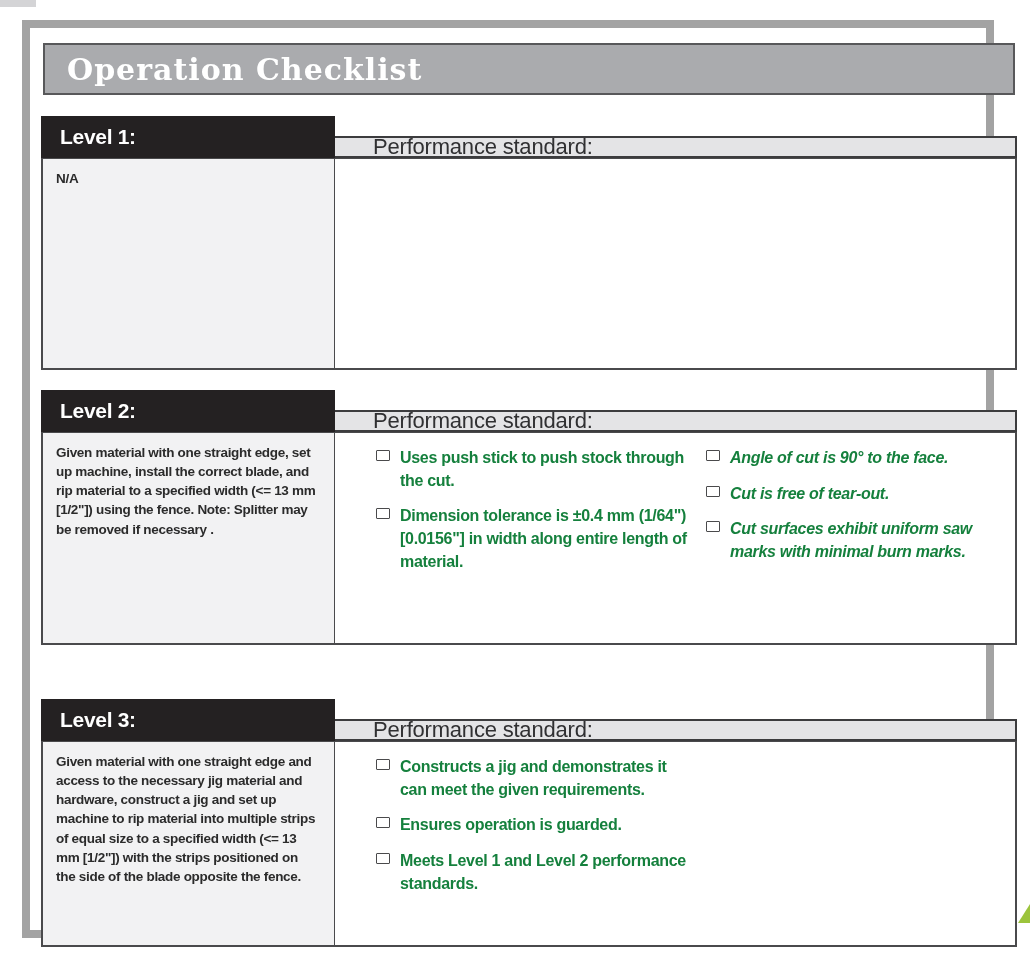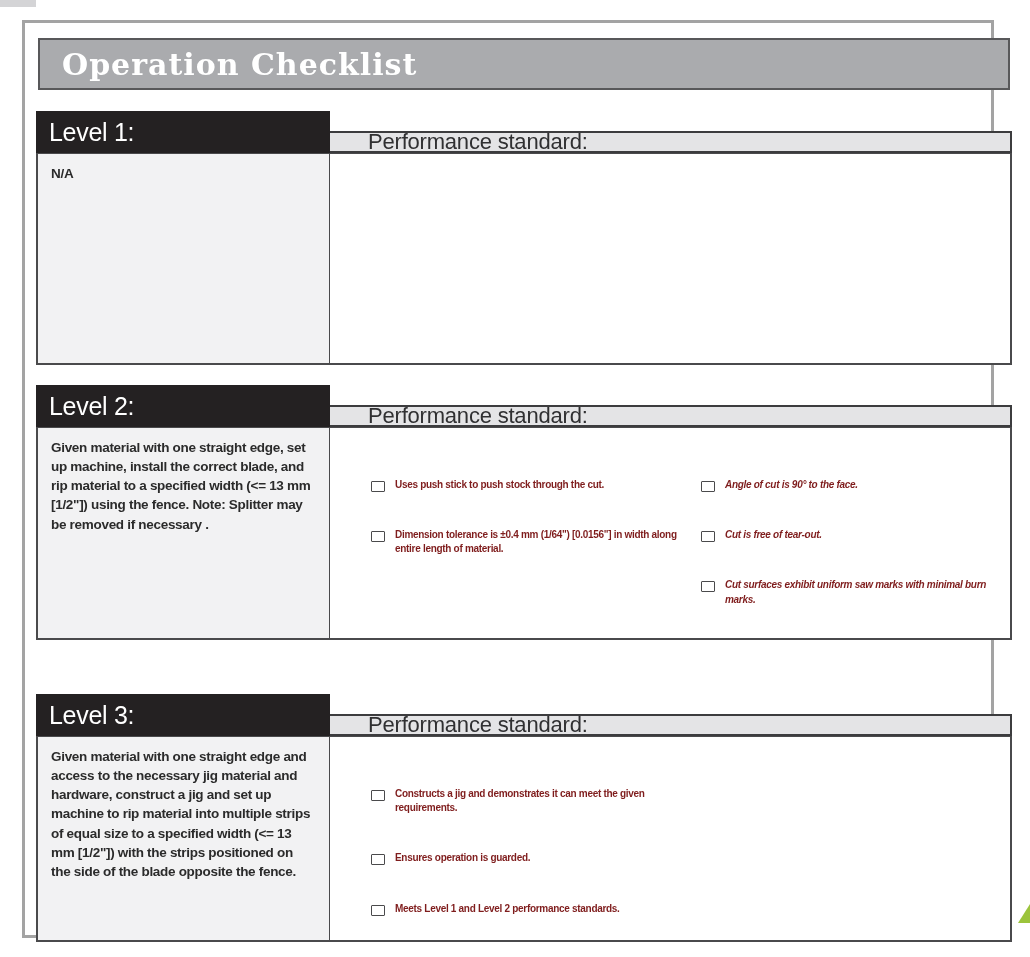--- a/index.html
+++ b/index.html
@@ -11,21 +11,21 @@
     overflow: hidden;
   }
   .scroll-artifact {
     position: absolute; left: 0; top: 0;
     width: 36px; height: 7px; background: #d4d4d6;
   }
   .doc-frame {
     position: absolute;
     left: 22px; top: 20px;
     width: 972px; height: 918px;
-    border: 3px solid #a3a3a3;
+    border: 8px solid #a3a3a3;
     background: #ffffff;
   }
   .title-bar {
     position: absolute;
     left: 13px; top: 15px;
     width: 972px; height: 52px;
     background: #aaabae;
     border: 2px solid #58585a;
     display: flex; align-items: center;
     padding-left: 22px;
@@ -45,22 +45,22 @@
   .sec-pos-1 { top: 88px; }
   .sec-pos-2 { top: 362px; }
   .sec-pos-3 { top: 671px; }
   .sec-header { display: flex; height: 42px; }
   .level-cell {
     width: 294px; flex: none;
     background: #242122;
     border: 2px solid #242122;
     color: #ffffff;
     display: flex; align-items: center;
-    padding-left: 11px;
-    font-size: 25px; font-weight: normal;
+    padding-left: 17px;
+    font-size: 21px; font-weight: bold;
     letter-spacing: -0.3px;
   }
   .perf-cell {
     flex: 1;
     background: #e4e4e6;
     border: 2px solid #3c3c3e;
     border-left: none;
     display: flex; align-items: center;
     padding-left: 38px;
     font-size: 22px;
@@ -94,26 +94,25 @@
     background: #ffffff;
     padding: 14px 8px 10px 13px;
     display: flex;
     align-items: flex-start;
   }
   .std-col { width: 330px; flex: none; padding-right: 10px; }
   .std-col.col-2 { width: auto; flex: 1; font-style: italic; }
   .check-item {
     display: flex;
     margin-bottom: 13px;
-    font-size: 10px;
+    font-size: 16px;
     font-weight: bold;
-    color: #7f1d1d;
+    color: #15803d;
     line-height: 1.42;
     letter-spacing: -0.3px;
-    margin-top: 36px;
   }
   .checkbox {
     width: 14px; height: 11px;
     flex: none;
     margin-top: 3px;
     margin-right: 10px;
     border: 1.7px solid #4a4a4c;
     border-radius: 1px;
     background: #ffffff;
     cursor: pointer;

